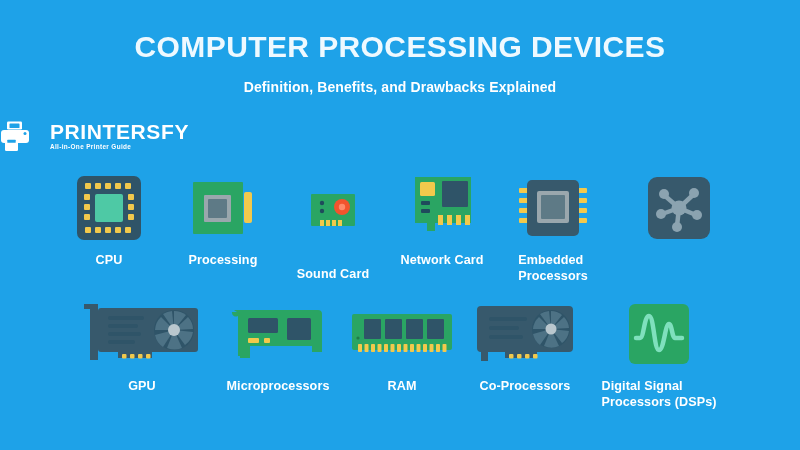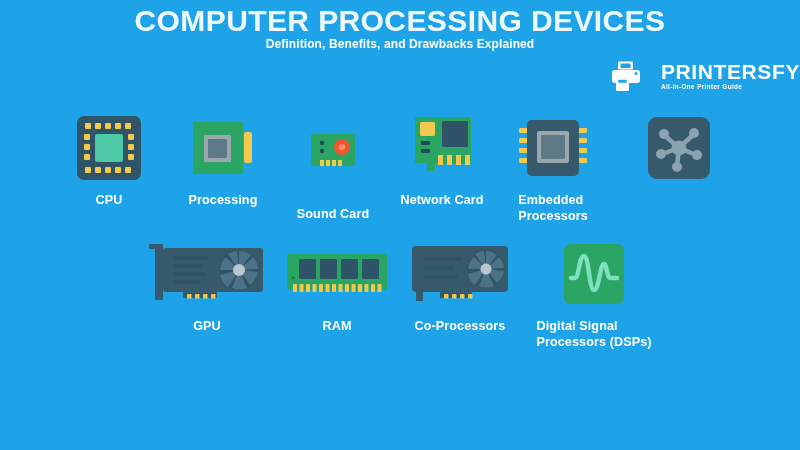--- a/index.html
+++ b/index.html
@@ -5,41 +5,42 @@
   * { margin:0; padding:0; box-sizing:border-box; }
   html, body { width:800px; height:450px; overflow:hidden; }
   body {
     background:#1ea2e8;
     font-family:"Liberation Sans", sans-serif;
     -webkit-font-smoothing:antialiased;
   }
   .infographic { position:relative; width:800px; height:450px; background:#1ea2e8; }
 
   
-  .header { padding-top:4px; text-align:center; }
+  .header { padding-top:30px; text-align:center; }
   .title {
     color:#eef9ff;
     font-size:30px;
     font-weight:bold;
     letter-spacing:0.4px;
     line-height:1.1;
   }
   .subtitle {
     color:#ffffff;
-    font-size:12px;
-    font-weight:bold;
+    font-size:14px;
+    font-weight:bold;
+    margin-top:16px;
     letter-spacing:0.1px;
   }
 
   
   .logo-wrap {
-    margin-top:9px;
+    margin-top:25px;
     display:flex;
     align-items:center;
-    justify-content:flex-end;
+    justify-content:flex-start;
     gap:20px;
   }
   .logo-mark { width:30px; height:32px; flex:none; display:block; }
   .logo-text { text-align:left; line-height:1; }
   .logo-name {
     color:#ffffff;
     font-size:21px;
     font-weight:bold;
     letter-spacing:0.6px;
     display:block;
@@ -285,20 +286,33 @@
             <rect x="42" y="55" width="4.5" height="4.5" rx="1"></rect>
             <rect x="50" y="55" width="4.5" height="4.5" rx="1"></rect>
             <rect x="58" y="55" width="4.5" height="4.5" rx="1"></rect>
             <rect x="66" y="55" width="4.5" height="4.5" rx="1"></rect>
           </g>
         </svg>
       </div>
       <div class="cell-label">GPU</div>
     </div>
 
+    <div class="cell r2c1">
+      <div class="icon-box">
+        <svg width="96" height="60" viewBox="0 0 96 60">
+          <path d="M2 8 h86 a4 4 0 0 1 4 4 v36 h-10 v-6 h-64 v10 h-10 v-40 a4 4 0 0 1 -6 -4 z" fill="#2aa563"></path>
+          <path d="M4 6 h84 a4 4 0 0 1 4 4 v38 h-10 v-6 h-62 v12 h-10 v-44 z" fill="#2aa563"></path>
+          <rect x="18" y="14" width="30" height="15" rx="1.5" fill="#2f5468"></rect>
+          <rect x="57" y="14" width="24" height="22" rx="1.5" fill="#2f5468"></rect>
+          <rect x="18" y="34" width="11" height="5" rx="1" fill="#f2c94c"></rect>
+          <rect x="34" y="34" width="6" height="5" rx="1" fill="#f2c94c"></rect>
+        </svg>
+      </div>
+      <div class="cell-label">Microprocessors</div>
+    </div>
 
     <div class="cell r2c2">
       <div class="icon-box">
         <svg width="104" height="52" viewBox="0 0 104 52">
           <rect x="2" y="6" width="100" height="36" rx="2" fill="#2aa563"></rect>
           <g fill="#2f5468">
             <rect x="14" y="11" width="17" height="20" rx="1"></rect>
             <rect x="35" y="11" width="17" height="20" rx="1"></rect>
             <rect x="56" y="11" width="17" height="20" rx="1"></rect>
             <rect x="77" y="11" width="17" height="20" rx="1"></rect>

